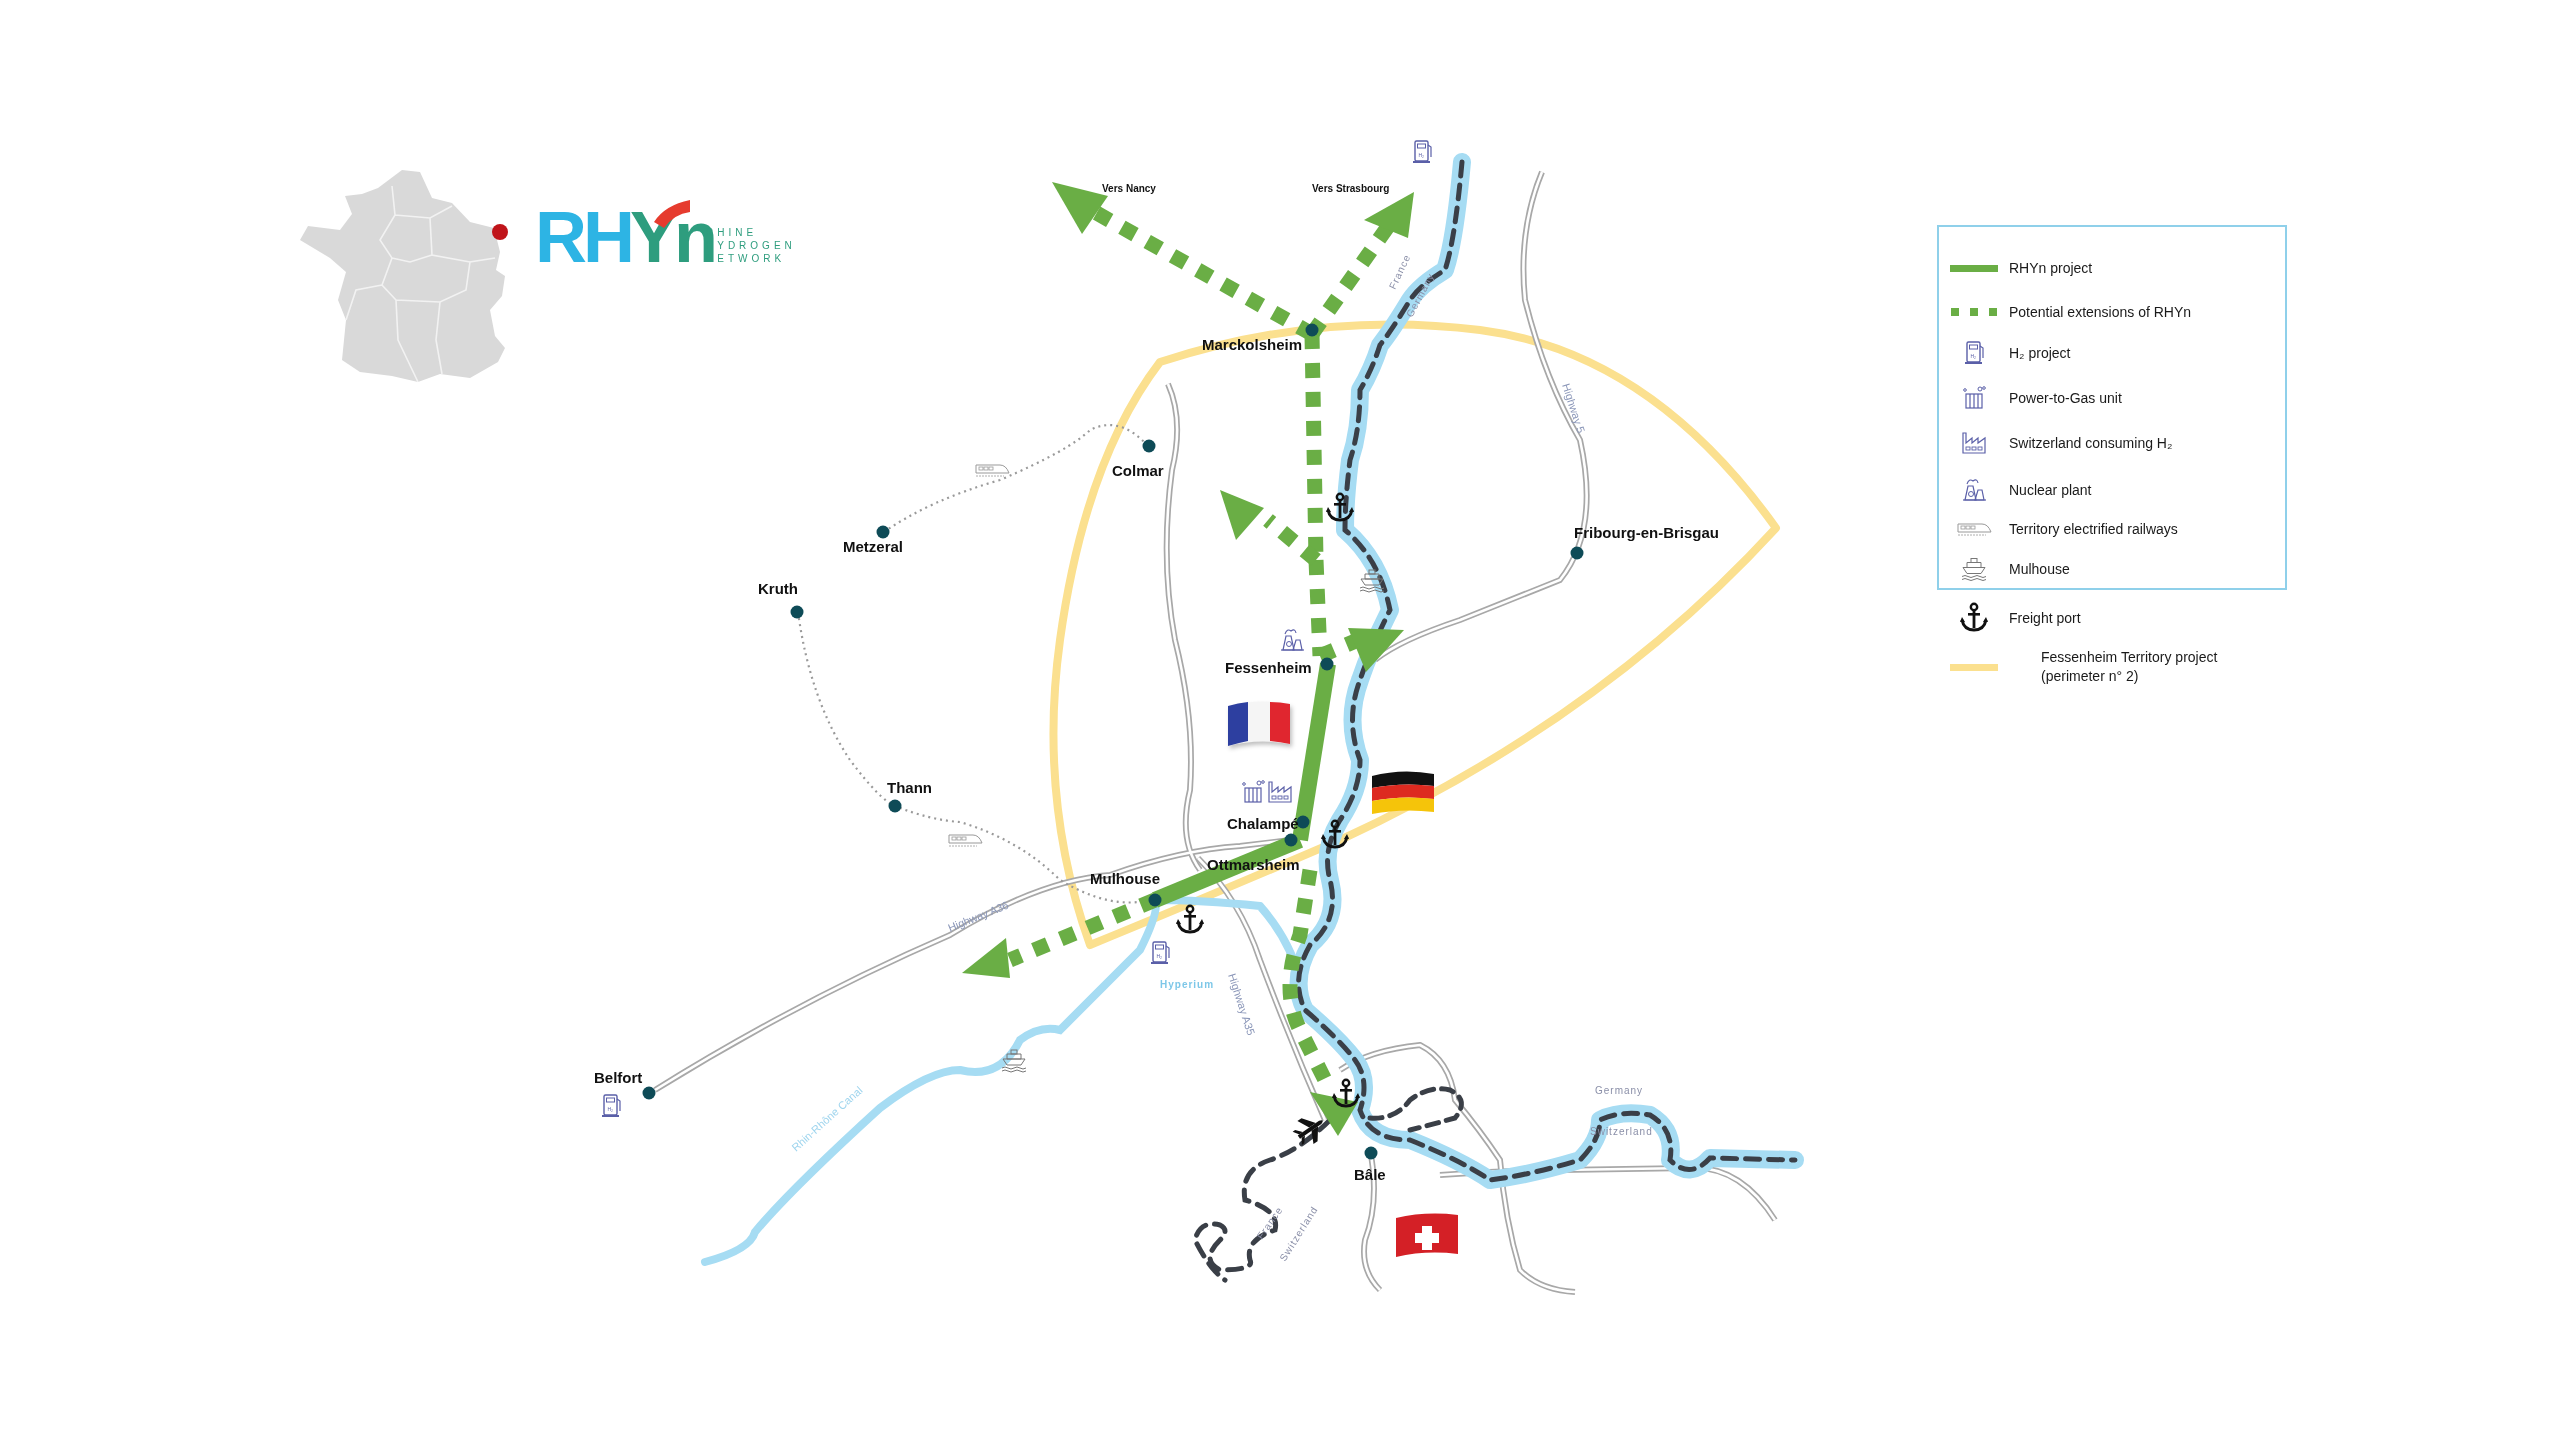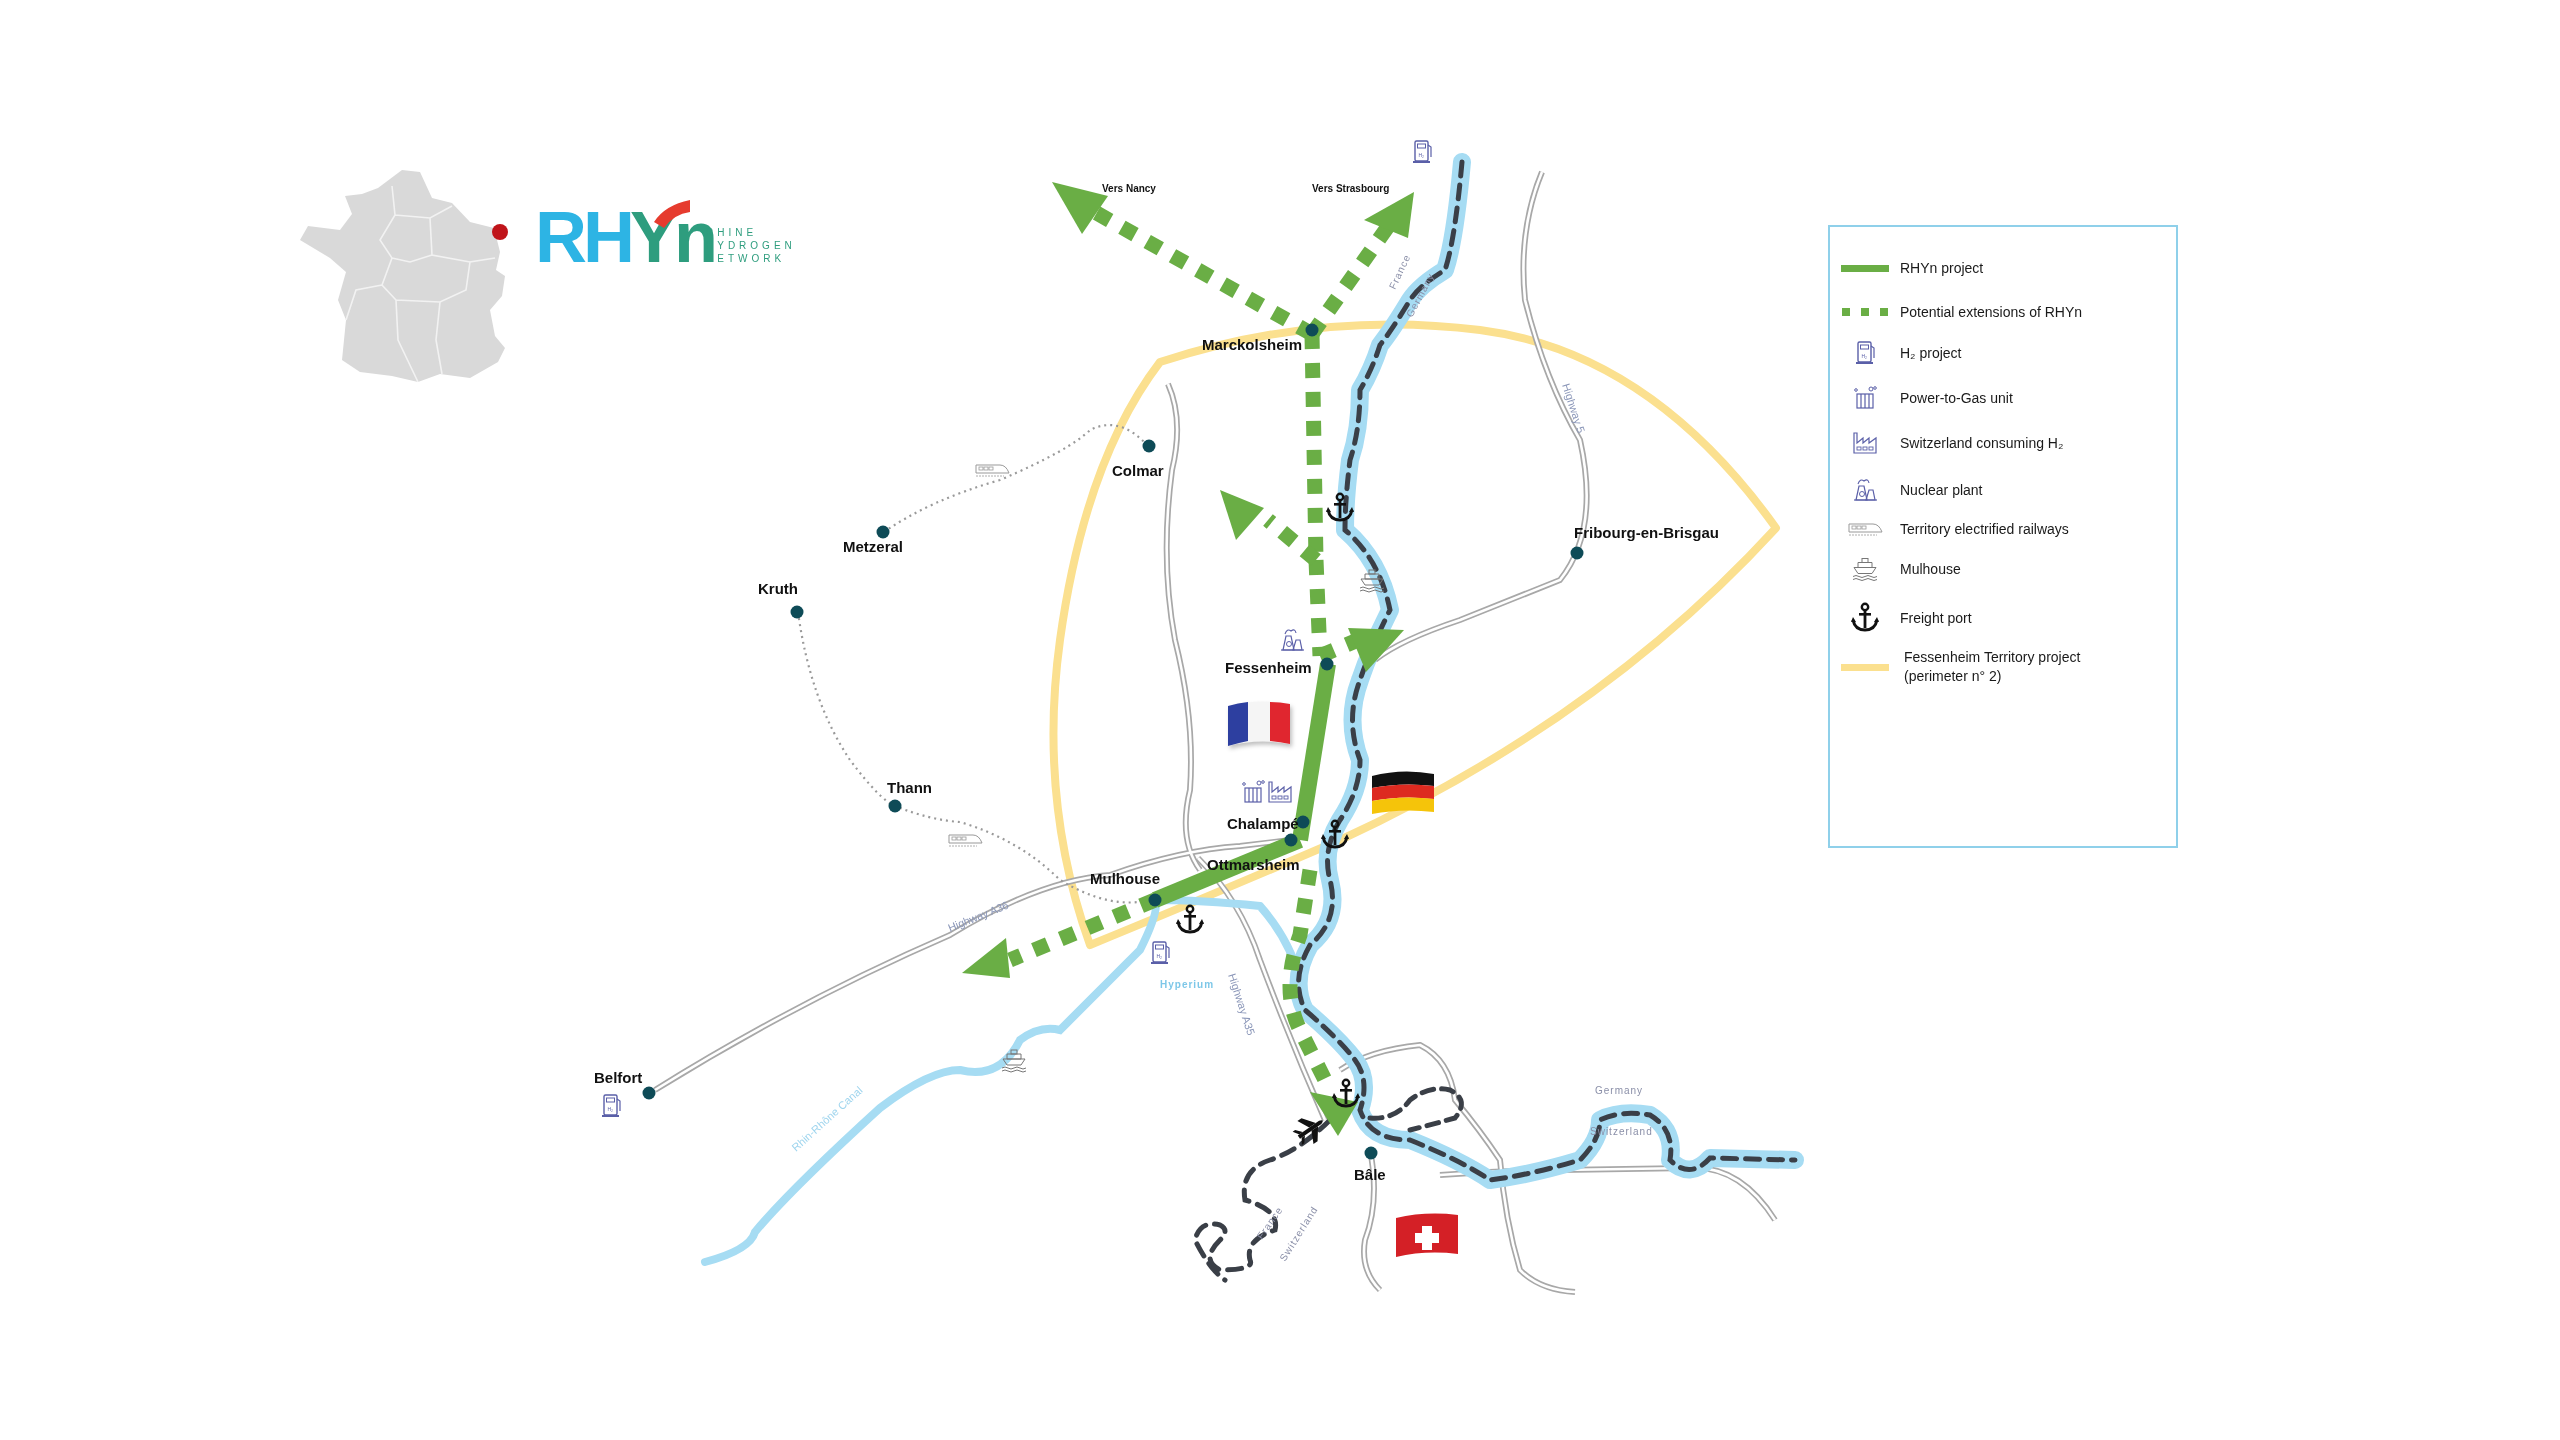--- a/index.html
+++ b/index.html
@@ -2,21 +2,21 @@
 <html><head>
 <meta charset="utf-8">
 <style>
   html,body{margin:0;padding:0;background:#ffffff;}
   body{width:2560px;height:1440px;position:relative;overflow:hidden;font-family:"Liberation Sans",sans-serif;}
   svg{position:absolute;left:0;top:0;}
   .city{font-family:"Liberation Sans",sans-serif;font-weight:bold;font-size:15px;fill:#111;}
   .small{font-family:"Liberation Sans",sans-serif;font-weight:bold;font-size:10px;fill:#111;}
   .road-label{font-family:"Liberation Sans",sans-serif;font-size:11px;fill:#8a96b8;}
   .border-label{font-family:"Liberation Sans",sans-serif;font-size:10px;fill:#8a8fa8;letter-spacing:1px;}
-  .legend{position:absolute;left:1828px;top:225px;width:350px;height:623px;border:2px solid #8fd0ea;background:#fff;box-sizing:border-box;}
+  .legend{position:absolute;left:1937px;top:225px;width:350px;height:365px;border:2px solid #8fd0ea;background:#fff;box-sizing:border-box;}
   .legend-item{position:absolute;left:0;width:100%;height:30px;display:flex;align-items:center;}
   .legend-sym{width:70px;display:flex;justify-content:center;align-items:center;}
   .legend-label{font-family:"Liberation Sans",sans-serif;font-size:14px;color:#1a1a1a;line-height:19px;}
 </style>
 </head>
 <body>
 
 <svg width="2560" height="1440" viewBox="0 0 2560 1440">
   <defs>
     <g id="h2station">
@@ -310,18 +310,18 @@
         <svg width="32" height="32" viewBox="-16 -16 32 32" style="position:static">
           <use href="#anchor"></use>
         </svg>
       </div>
     <span class="legend-label">Freight port</span>
   </div>
   <div class="legend-item" style="top:418px;height:44px">
     <div class="legend-sym">
         <span style="display:block;width:48px;height:7px;background:#fbe08f"></span>
       </div>
-    <div style="margin-left:4px">
+    <div style="margin-left:32px">
       <div class="legend-label">Fessenheim Territory project</div>
       <div class="legend-label">(perimeter n° 2)</div>
     </div>
   </div>
 </div>
 
 </body></html>

